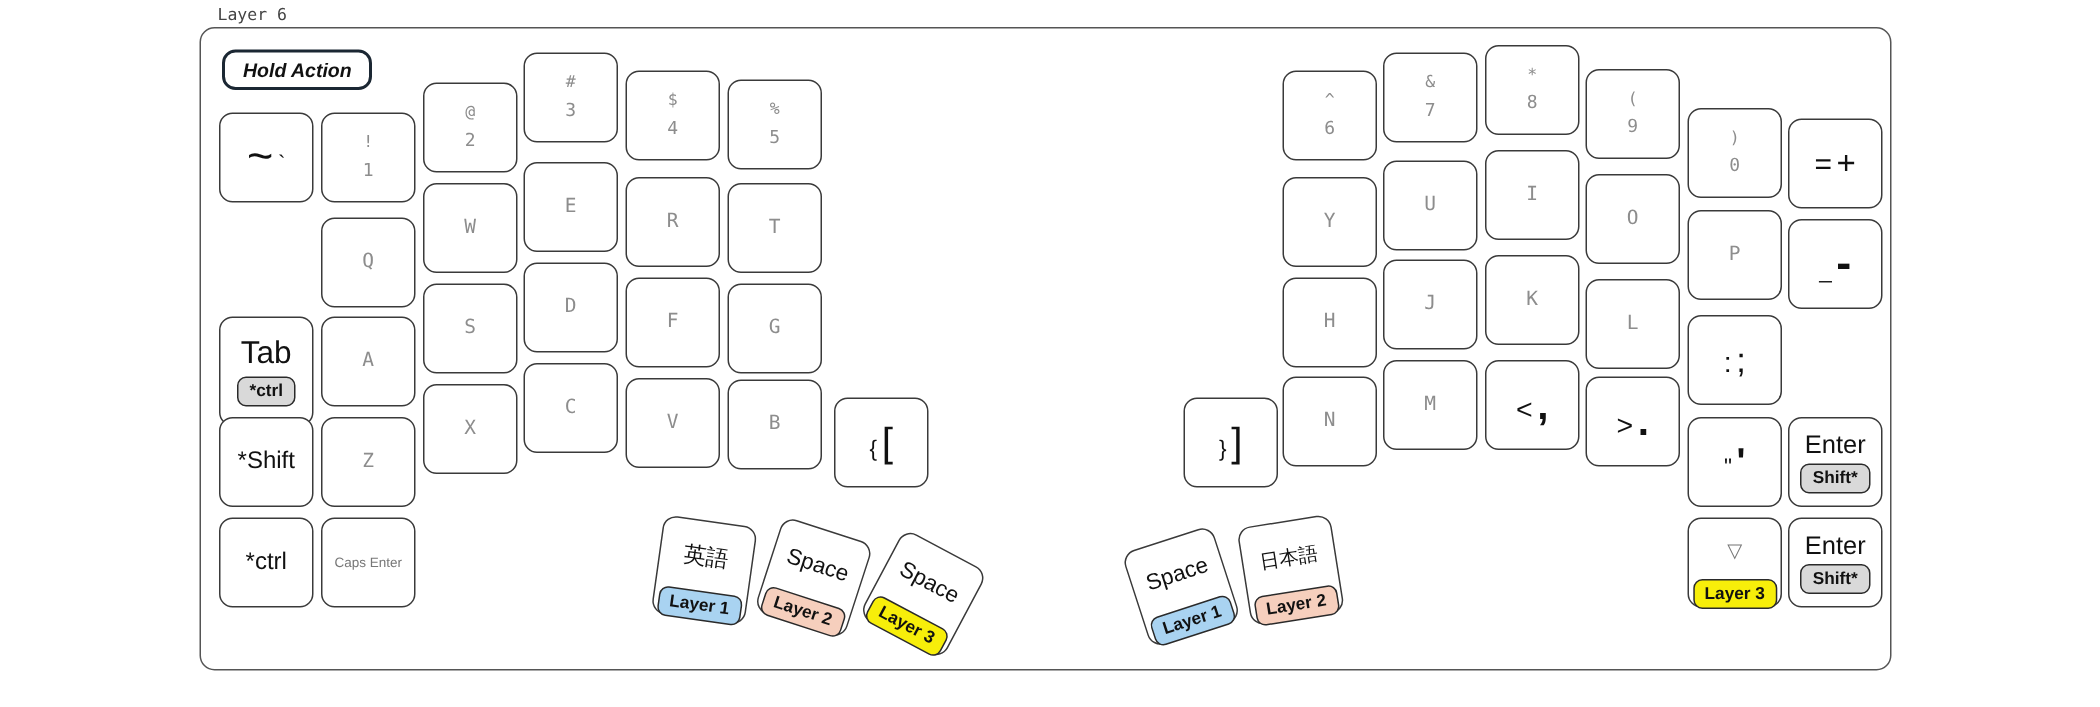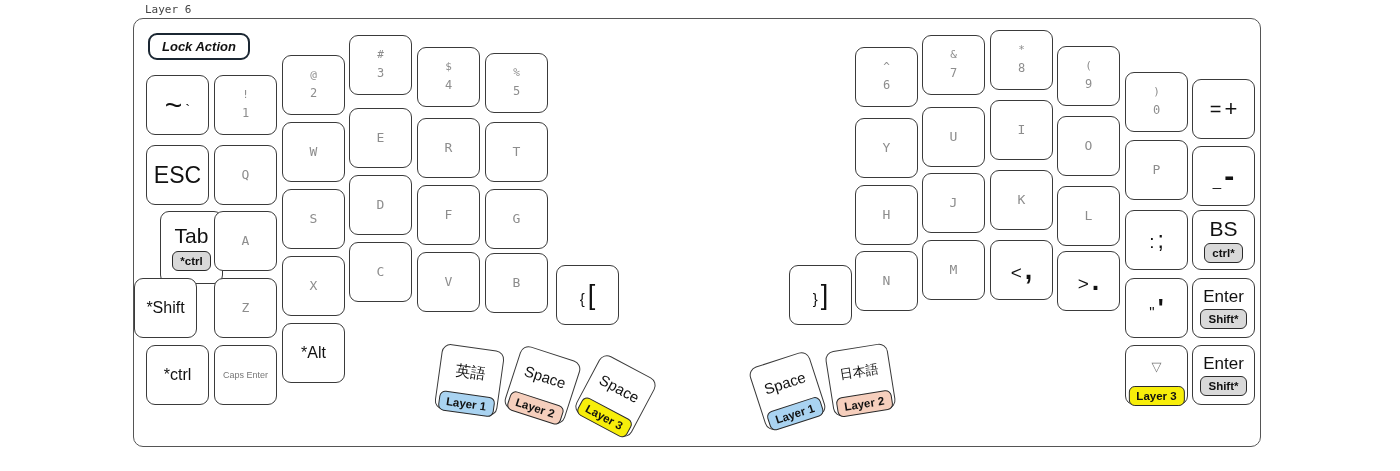--- a/index.html
+++ b/index.html
@@ -43,21 +43,21 @@
     line-height:1.4; white-space:nowrap;
   }
   .badge.abs { position:absolute; bottom:-2px; left:50%; transform:translateX(-50%); }
 </style>
 </head>
 <body>
 
 <div class="stage">
   <div class="layer-label">Layer 6</div>
   <div class="board-outline"></div>
-  <div class="hold-action">Lock Action</div>
+  <div class="hold-action">Hold Action</div>
   <div class="keys-layer">
       <div class="key" style="left: 146px; top: 75px; width: 63px; height: 60px;">
         <span class="pair">
           <span class="pp" style="font-size: 30px;">~</span>
           <span class="pp" style="font-size: 15px;">`</span>
         </span>
       </div>
       <div class="key" style="left: 214px; top: 75px; width: 63px; height: 60px;">
         <span class="sym" style="font-size: 11px;">!</span>
         <span class="sym" style="font-size: 12px;">1</span>
@@ -71,58 +71,55 @@
         <span class="sym" style="font-size: 12px;">3</span>
       </div>
       <div class="key" style="left: 417px; top: 47px; width: 63px; height: 60px;">
         <span class="sym" style="font-size: 11px;">$</span>
         <span class="sym" style="font-size: 12px;">4</span>
       </div>
       <div class="key" style="left: 485px; top: 53px; width: 63px; height: 60px;">
         <span class="sym" style="font-size: 11px;">%</span>
         <span class="sym" style="font-size: 12px;">5</span>
       </div>
-      <div class="key" style="left: 146px; top: 145px; width: 63px; height: 60px;">
-        <span class="lab" style="font-size: 23px;">ESC</span>
-      </div>
       <div class="key" style="left: 214px; top: 145px; width: 63px; height: 60px;">
         <span class="sym" style="font-size: 13px;">Q</span>
       </div>
       <div class="key" style="left: 282px; top: 122px; width: 63px; height: 60px;">
         <span class="sym" style="font-size: 13px;">W</span>
       </div>
       <div class="key" style="left: 349px; top: 108px; width: 63px; height: 60px;">
         <span class="sym" style="font-size: 13px;">E</span>
       </div>
       <div class="key" style="left: 417px; top: 118px; width: 63px; height: 60px;">
         <span class="sym" style="font-size: 13px;">R</span>
       </div>
       <div class="key" style="left: 485px; top: 122px; width: 63px; height: 60px;">
         <span class="sym" style="font-size: 13px;">T</span>
       </div>
-      <div class="key" style="left: 160px; top: 211px; width: 63px; height: 73px;">
+      <div class="key" style="left: 146px; top: 211px; width: 63px; height: 73px;">
         <span class="lab" style="font-size: 21px;">Tab</span>
         <span class="badge" style="background: rgb(217, 217, 217);">*ctrl</span>
       </div>
       <div class="key" style="left: 214px; top: 211px; width: 63px; height: 60px;">
         <span class="sym" style="font-size: 13px;">A</span>
       </div>
       <div class="key" style="left: 282px; top: 189px; width: 63px; height: 60px;">
         <span class="sym" style="font-size: 13px;">S</span>
       </div>
       <div class="key" style="left: 349px; top: 175px; width: 63px; height: 60px;">
         <span class="sym" style="font-size: 13px;">D</span>
       </div>
       <div class="key" style="left: 417px; top: 185px; width: 63px; height: 60px;">
         <span class="sym" style="font-size: 13px;">F</span>
       </div>
       <div class="key" style="left: 485px; top: 189px; width: 63px; height: 60px;">
         <span class="sym" style="font-size: 13px;">G</span>
       </div>
-      <div class="key" style="left: 134px; top: 278px; width: 63px; height: 60px;">
+      <div class="key" style="left: 146px; top: 278px; width: 63px; height: 60px;">
         <span class="lab" style="font-size: 16px;">*Shift</span>
       </div>
       <div class="key" style="left: 214px; top: 278px; width: 63px; height: 60px;">
         <span class="sym" style="font-size: 13px;">Z</span>
       </div>
       <div class="key" style="left: 282px; top: 256px; width: 63px; height: 60px;">
         <span class="sym" style="font-size: 13px;">X</span>
       </div>
       <div class="key" style="left: 349px; top: 242px; width: 63px; height: 60px;">
         <span class="sym" style="font-size: 13px;">C</span>
@@ -137,23 +134,20 @@
         <span class="pair">
           <span class="pp" style="font-size: 15px;">{</span>
           <span class="pp" style="font-size: 27px;">[</span>
         </span>
       </div>
       <div class="key" style="left: 146px; top: 345px; width: 63px; height: 60px;">
         <span class="lab" style="font-size: 16px;">*ctrl</span>
       </div>
       <div class="key" style="left: 214px; top: 345px; width: 63px; height: 60px;">
         <span class="lab gray" style="font-size: 9px;">Caps Enter</span>
-      </div>
-      <div class="key" style="left: 282px; top: 323px; width: 63px; height: 60px;">
-        <span class="lab" style="font-size: 16px;">*Alt</span>
       </div>
       <div class="key pad-b" style="left: 438px; top: 347px; width: 63px; height: 66px; transform: rotate(8deg);">
         <span class="lab" style="font-size: 15px;">英語</span>
         <span class="badge abs" style="background: rgb(169, 211, 241);">Layer 1</span>
       </div>
       <div class="key pad-b" style="left: 511px; top: 352px; width: 63px; height: 66px; transform: rotate(18deg);">
         <span class="lab" style="font-size: 15px;">Space</span>
         <span class="badge abs" style="background: rgb(246, 207, 189);">Layer 2</span>
       </div>
       <div class="key pad-b" style="left: 584px; top: 363px; width: 63px; height: 66px; transform: rotate(28deg);">
@@ -223,24 +217,20 @@
         <span class="sym" style="font-size: 13px;">K</span>
       </div>
       <div class="key" style="left: 1057px; top: 186px; width: 63px; height: 60px;">
         <span class="sym" style="font-size: 13px;">L</span>
       </div>
       <div class="key" style="left: 1125px; top: 210px; width: 63px; height: 60px;">
         <span class="pair">
           <span class="pp" style="font-size: 19px;">:</span>
           <span class="pp" style="font-size: 23px;">;</span>
         </span>
-      </div>
-      <div class="key" style="left: 1192px; top: 210px; width: 63px; height: 60px;">
-        <span class="lab" style="font-size: 21px;">BS</span>
-        <span class="badge" style="background: rgb(217, 217, 217);">ctrl*</span>
       </div>
       <div class="key" style="left: 855px; top: 251px; width: 63px; height: 60px;">
         <span class="sym" style="font-size: 13px;">N</span>
       </div>
       <div class="key" style="left: 922px; top: 240px; width: 63px; height: 60px;">
         <span class="sym" style="font-size: 13px;">M</span>
       </div>
       <div class="key" style="left: 990px; top: 240px; width: 63px; height: 60px;">
         <span class="pair">
           <span class="pp" style="font-size: 19px;">&lt;</span>

